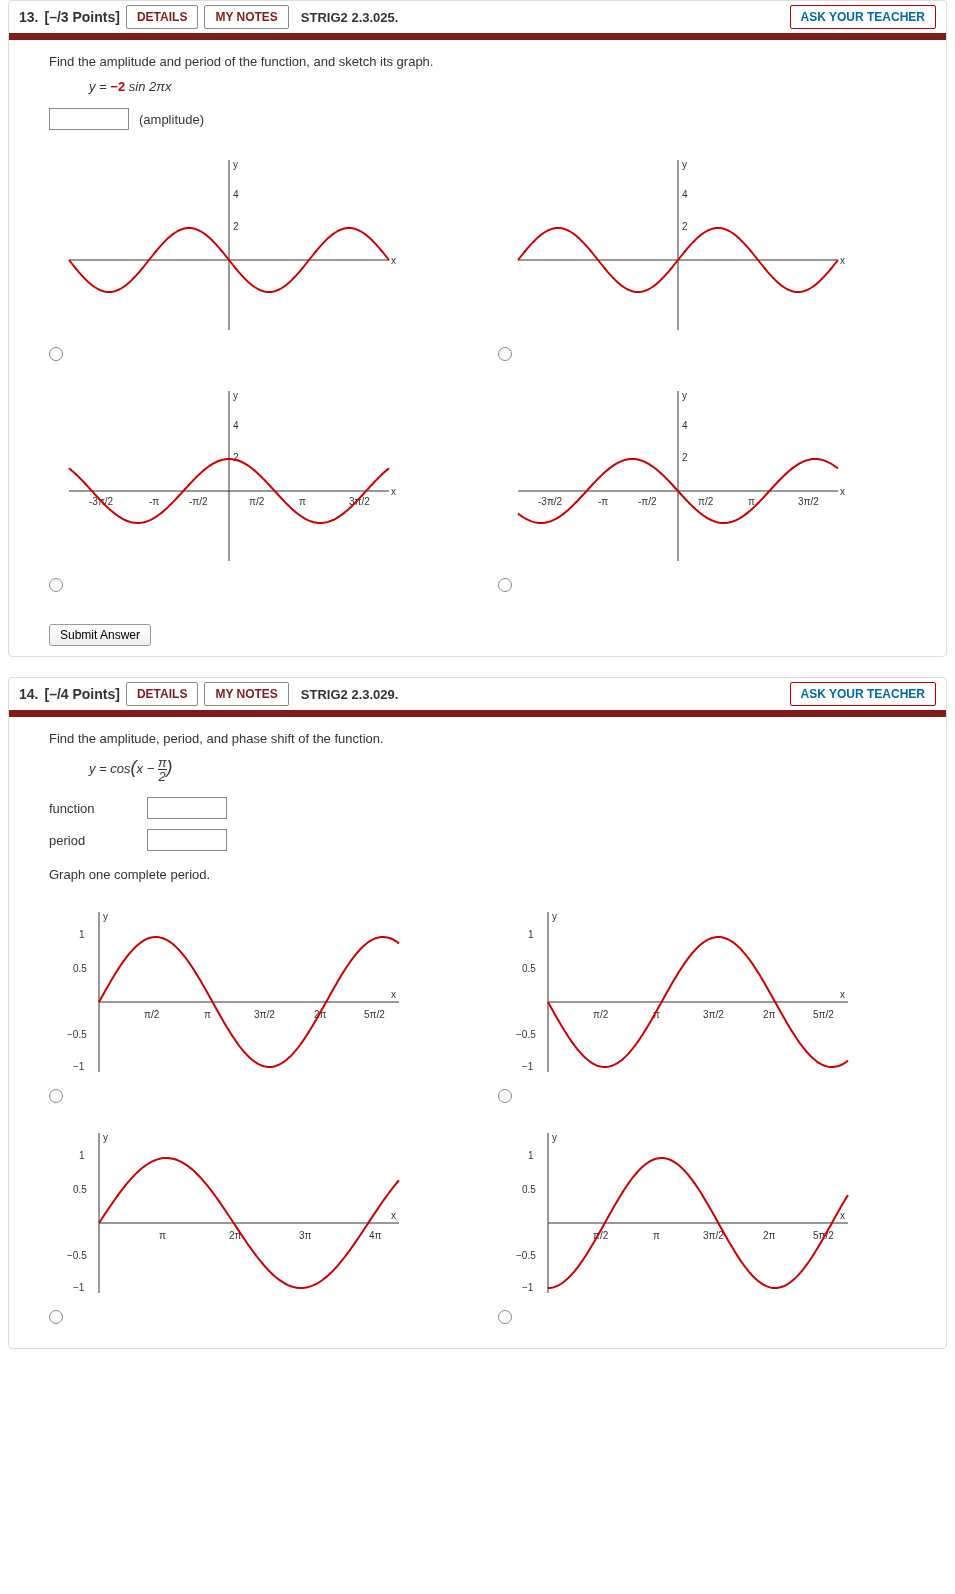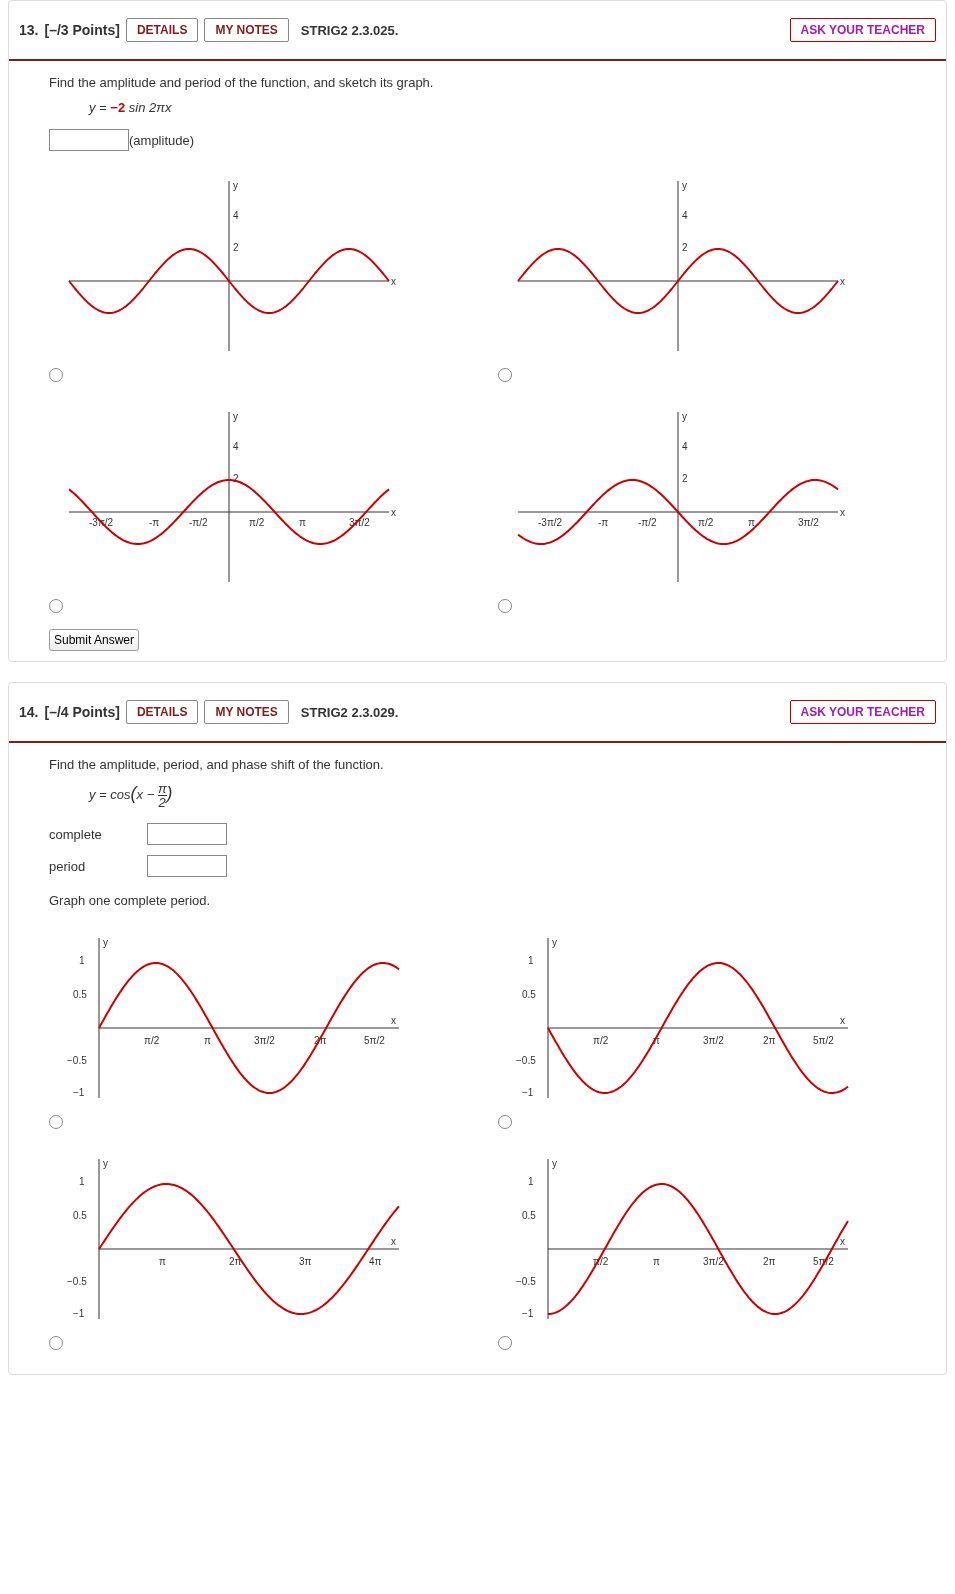--- a/index.html
+++ b/index.html
@@ -1,34 +1,34 @@
 <!DOCTYPE html>
 <html><head>
 <meta charset="utf-8">
 <style>
 * { box-sizing: border-box; margin: 0; padding: 0; }
 body { font-family: Arial, sans-serif; font-size: 13px; color: #333; background: #fff; padding: 0 8px; }
 .question-block { border: 1px solid #ddd; border-radius: 4px; margin-bottom: 20px; padding-bottom: 10px; background: #fff; }
-.q-header { display: flex; align-items: center; gap: 6px; padding: 17px 10px; border-bottom: 2px solid #7f1d1d; }
+.q-header { display: flex; align-items: center; gap: 6px; padding: 4px 10px; border-bottom: 7px solid #7f1d1d; }
 .q-num { font-weight: bold; font-size: 14px; }
 .btn-outline { border: 1px solid #888; padding: 4px 10px; font-size: 12px; background: #fff; cursor: pointer; border-radius: 2px; color: #7f1d1d; font-weight: bold; }
-.btn-ask { border: 1px solid #b00; color: #a21caf; padding: 4px 10px; font-size: 12px; background: #fff; cursor: pointer; border-radius: 2px; font-weight: bold; margin-left: auto; }
+.btn-ask { border: 1px solid #b00; color: #0369a1; padding: 4px 10px; font-size: 12px; background: #fff; cursor: pointer; border-radius: 2px; font-weight: bold; margin-left: auto; }
 .q-ref { font-weight: bold; font-size: 13px; margin-left: 6px; }
 .q-body { padding: 14px 40px; }
 .prompt { margin-bottom: 10px; }
 .eq { margin: 6px 0 14px 40px; font-style: italic; }
 .eq .neg { color: #c00; font-weight: bold; font-style: normal; }
-.input-row { display: flex; align-items: center; margin-bottom: 8px; }
+.input-row { display: flex; align-items: center; gap: 10px; margin-bottom: 8px; }
 .ans-input { width: 80px; height: 22px; border: 1px solid #888; padding: 2px 4px; }
 .input-row .label { font-size: 13px; }
 .graphs-grid { display: grid; grid-template-columns: 1fr 1fr; gap: 20px 40px; margin-top: 20px; }
 .graph-cell { }
 .radio-wrap { display:flex; align-items:flex-end; gap:6px; margin-top:4px;}
 .radio { width: 14px; height: 14px; border: 1px solid #888; border-radius: 50%; background: #fff; cursor: pointer; display:inline-block;}
-.submit-btn { border: 1px solid #999; background: linear-gradient(#fff,#eee); padding: 3px 4px; font-size: 12px; border-radius: 3px; cursor: pointer; margin: 2px 0 0 40px; }
+.submit-btn { border: 1px solid #999; background: linear-gradient(#fff,#eee); padding: 3px 10px; font-size: 12px; border-radius: 3px; cursor: pointer; margin: 18px 0 0 40px; }
 .label-table { margin-top: 10px; }
 .label-table .row { display:flex; align-items:center; gap: 18px; margin-bottom: 10px;}
 .label-table .row .lname { width: 80px; }
 svg line.axis { stroke: #333; stroke-width: 1; }
 svg path.curve { fill: none; stroke: #c00; stroke-width: 2; }
 svg text { font-size: 10px; fill: #333; }
 .subprompt { margin: 16px 0 8px 0; }
 </style>
 </head>
 <body>
@@ -135,21 +135,21 @@
     <span class="q-ref">STRIG2 2.3.029.</span>
     <button class="btn-ask">ASK YOUR TEACHER</button>
   </div>
   <div class="q-body">
     <div class="prompt">Find the amplitude, period, and phase shift of the function.</div>
     <div class="eq">
       <span style="font-style:italic">y</span> = cos<span style="font-size:18px">(</span><span style="font-style:italic">x</span> − <span style="display:inline-block;text-align:center;vertical-align:middle;line-height:1"><span style="border-bottom:1px solid #333;display:block;font-style:italic">π</span><span>2</span></span><span style="font-size:18px">)</span>
     </div>
     <div class="label-table">
       <div class="row">
-        <span class="lname">complete</span>
+        <span class="lname">function</span>
         <input class="ans-input" style="">
       </div>
       <div class="row">
         <span class="lname">period</span>
         <input class="ans-input" style="">
       </div>
     </div>
 
     <div class="subprompt">Graph one complete period.</div>
 

